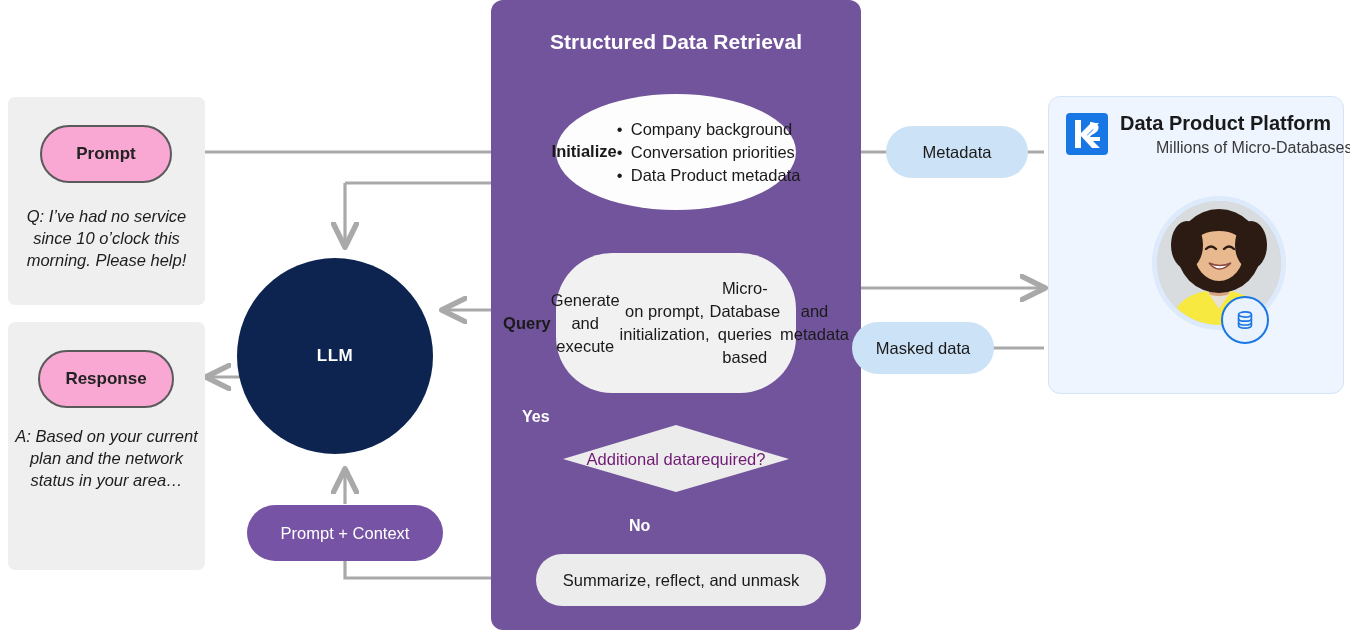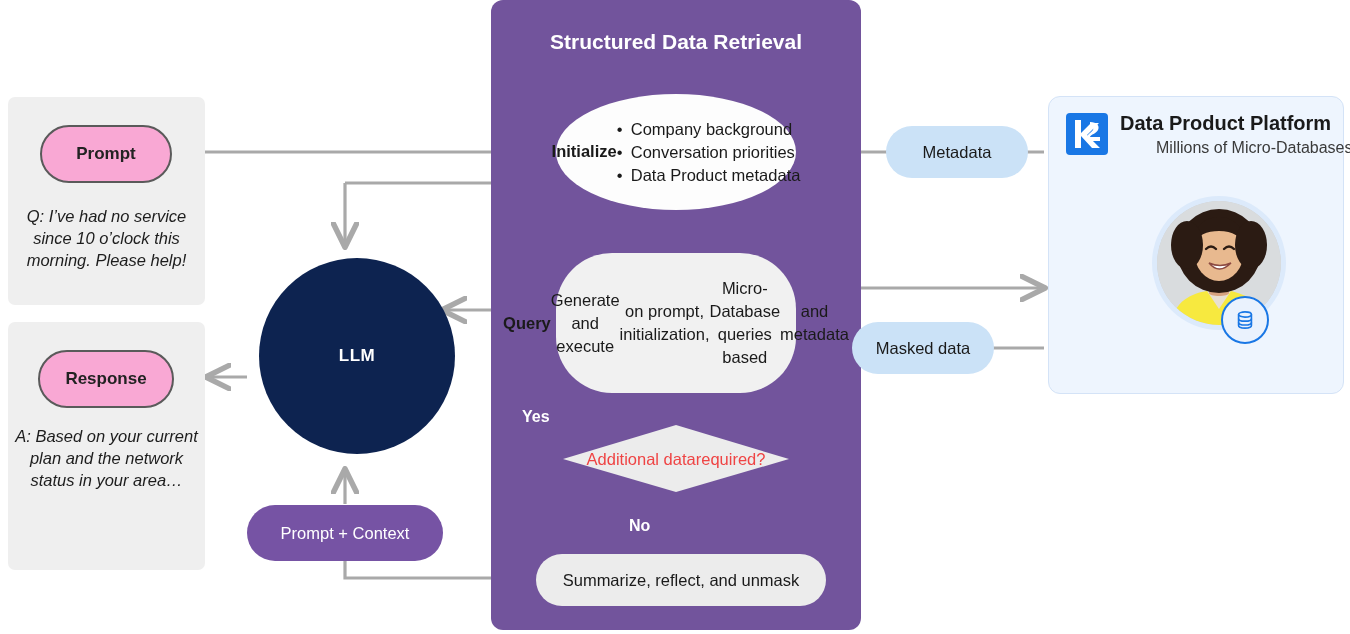--- a/index.html
+++ b/index.html
@@ -26,21 +26,21 @@
   .panelTitle{position:absolute;color:#fff;font-weight:bold;font-size:21px;
               text-align:center;width:370px;}
   .initTitle{font-weight:bold;font-size:16.5px;color:#1a1a1a;margin-bottom:2px;}
   .bullets{list-style:none;margin:0;padding:0;text-align:left;}
   .bullets li{font-size:16.5px;color:#1a1a1a;line-height:23px;white-space:nowrap;}
   .bullets li::before{content:"\2022";display:inline-block;width:14px;color:#1a1a1a;}
 
   .queryTitle{font-weight:bold;font-size:16.5px;color:#1a1a1a;}
   .queryBody{font-size:16.5px;color:#1a1a1a;line-height:23px;}
 
-  .diamondLbl{font-size:16.5px;color:#ef4444;line-height:22px;text-align:left;}
+  .diamondLbl{font-size:16.5px;color:#701a75;line-height:22px;text-align:left;}
   .summaryNode{position:absolute;background:#ececec;border-radius:26px;
                display:flex;align-items:center;justify-content:center;
                font-size:16.5px;color:#1a1a1a;}
   .branchLbl{position:absolute;color:#fff;font-weight:bold;font-size:16px;}
 
   
   .llmCircle{position:absolute;border-radius:50%;background:#0d2350;
              display:flex;align-items:center;justify-content:center;
              color:#fff;font-weight:bold;font-size:17px;letter-spacing:.5px;}
   .ctxPill{position:absolute;background:#7653a4;border-radius:28px;
@@ -113,21 +113,21 @@
     <span>Prompt</span>
   </div>
   <div class="qa" style="left:10px;top:205px;width:193px;">Q: I’ve had no service since 10 o’clock this morning. Please help!</div>
 
   <div class="sidePanel" style="left:8px;top:322px;width:197px;height:248px;"></div>
   <div class="pillOutline" style="left:38px;top:350px;width:132px;height:54px;">
     <span>Response</span>
   </div>
   <div class="qa" style="left:10px;top:425px;width:193px;">A: Based on your current plan and the network status in your area…</div>
 
-  <div class="llmCircle" style="left:259px;top:258px;width:196px;height:196px;">
+  <div class="llmCircle" style="left:237px;top:258px;width:196px;height:196px;">
     <span>LLM</span>
   </div>
   <div class="ctxPill" style="left:247px;top:505px;width:196px;height:56px;">
     <span>Prompt + Context</span>
   </div>
 
   <div class="purplePanel" style="left:491px;top:0px;width:370px;height:630px;"></div>
   <div class="panelTitle" style="left:491px;top:30px;">Structured Data Retrieval</div>
 
   <svg class="layer" viewBox="0 0 1350 634">

